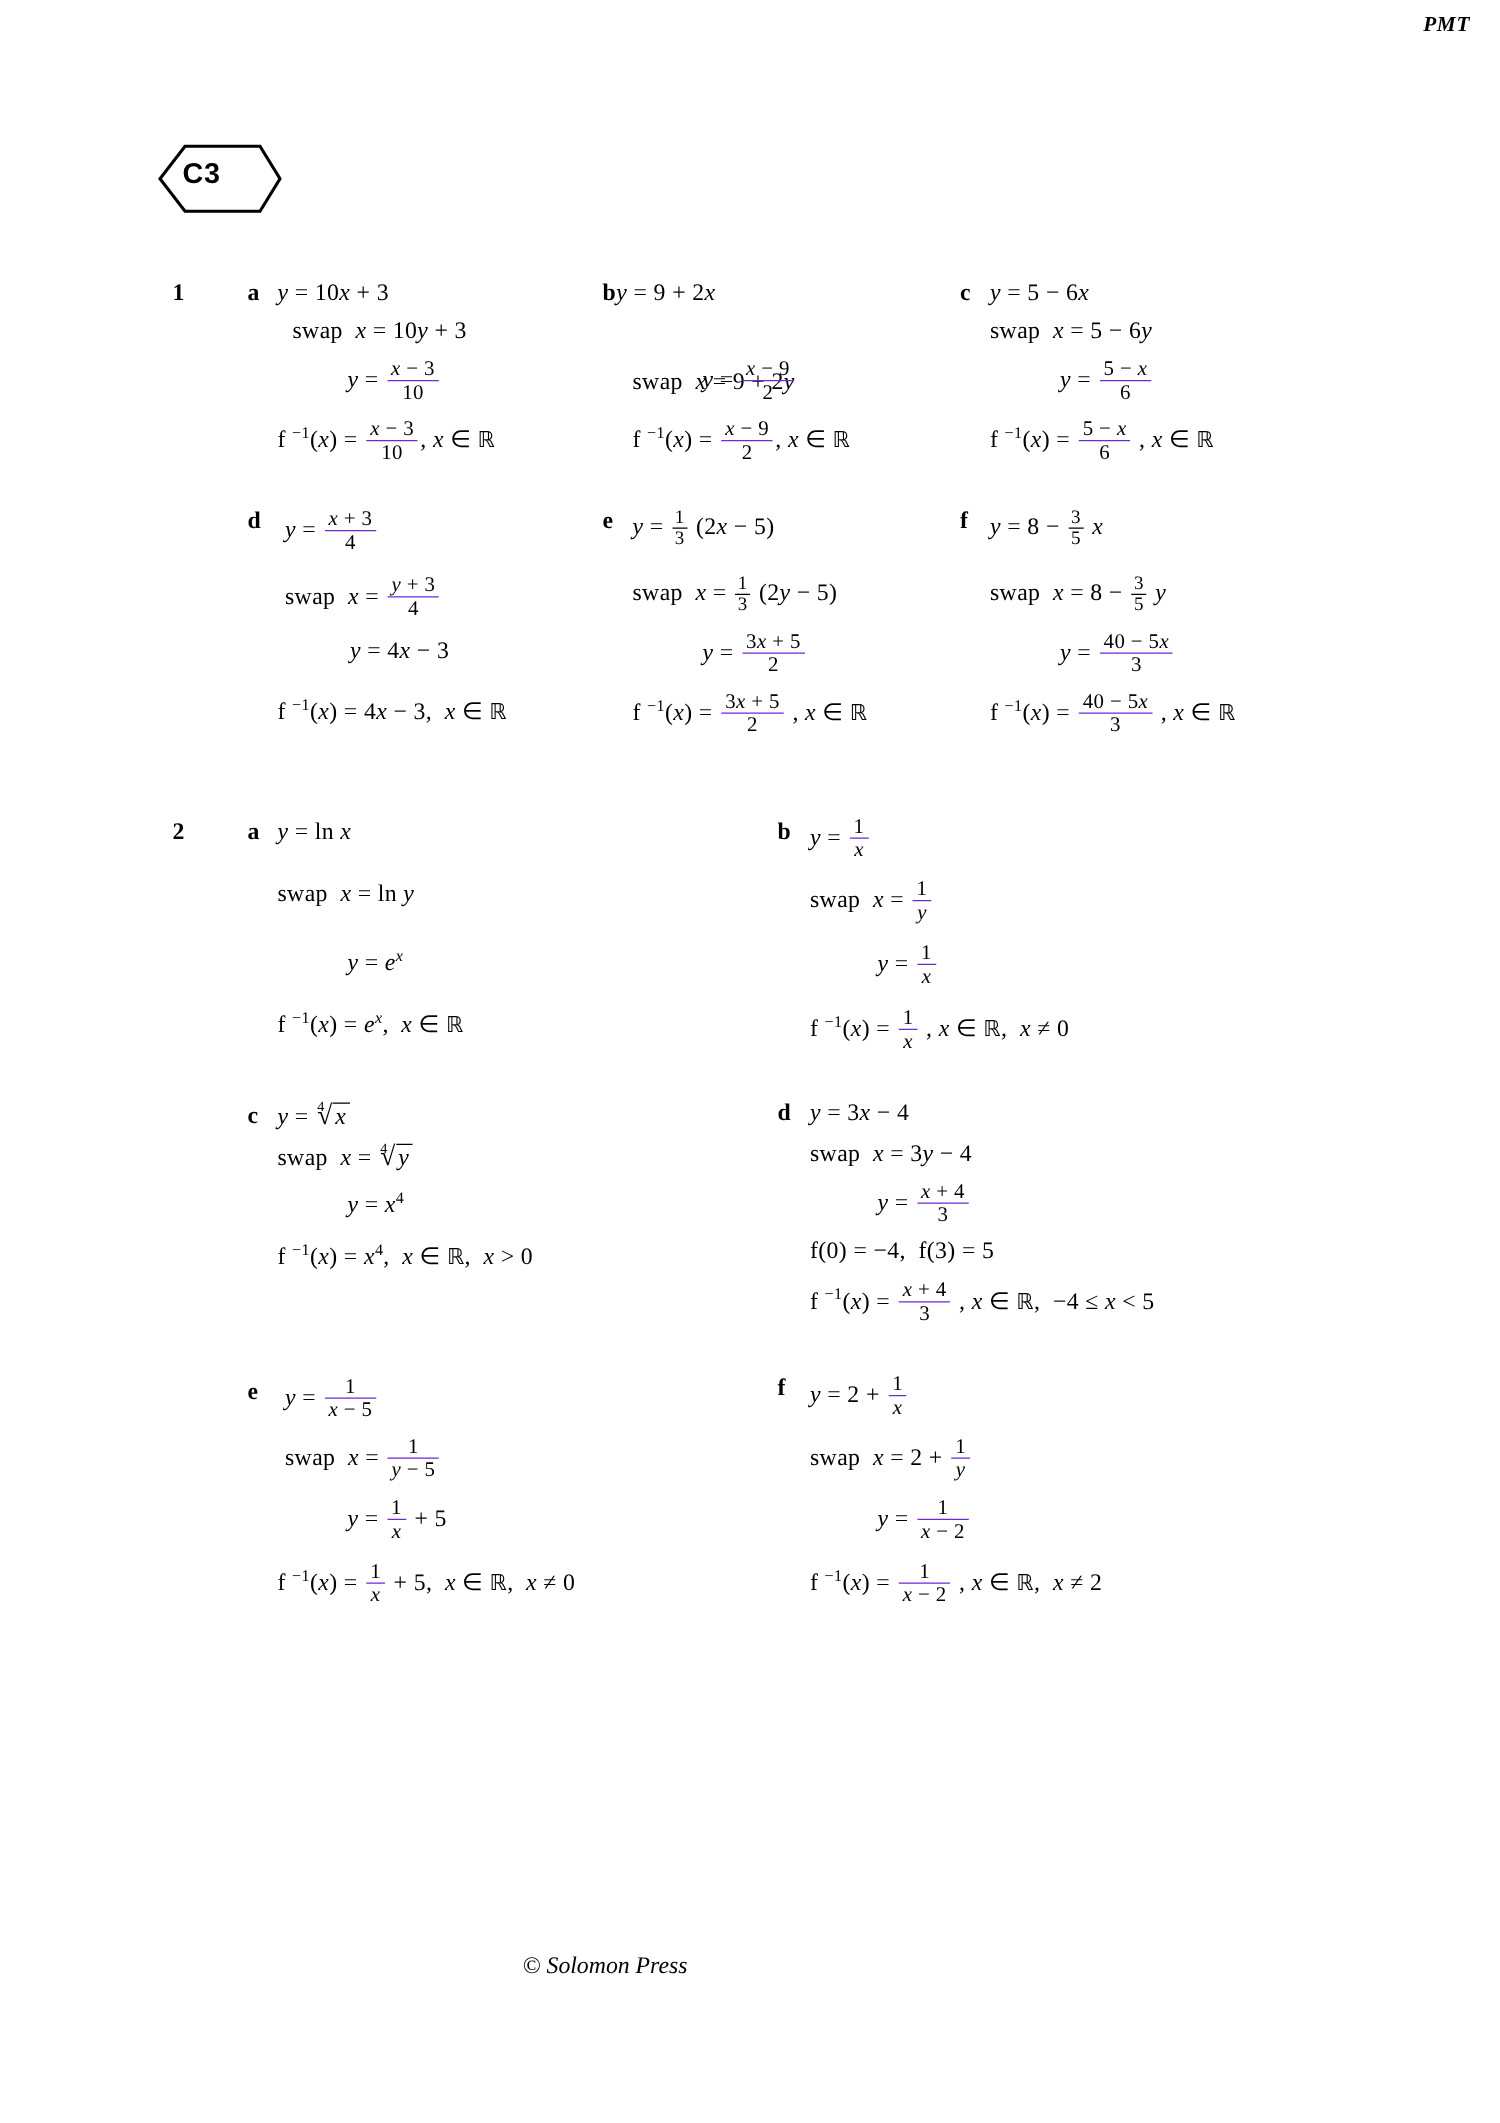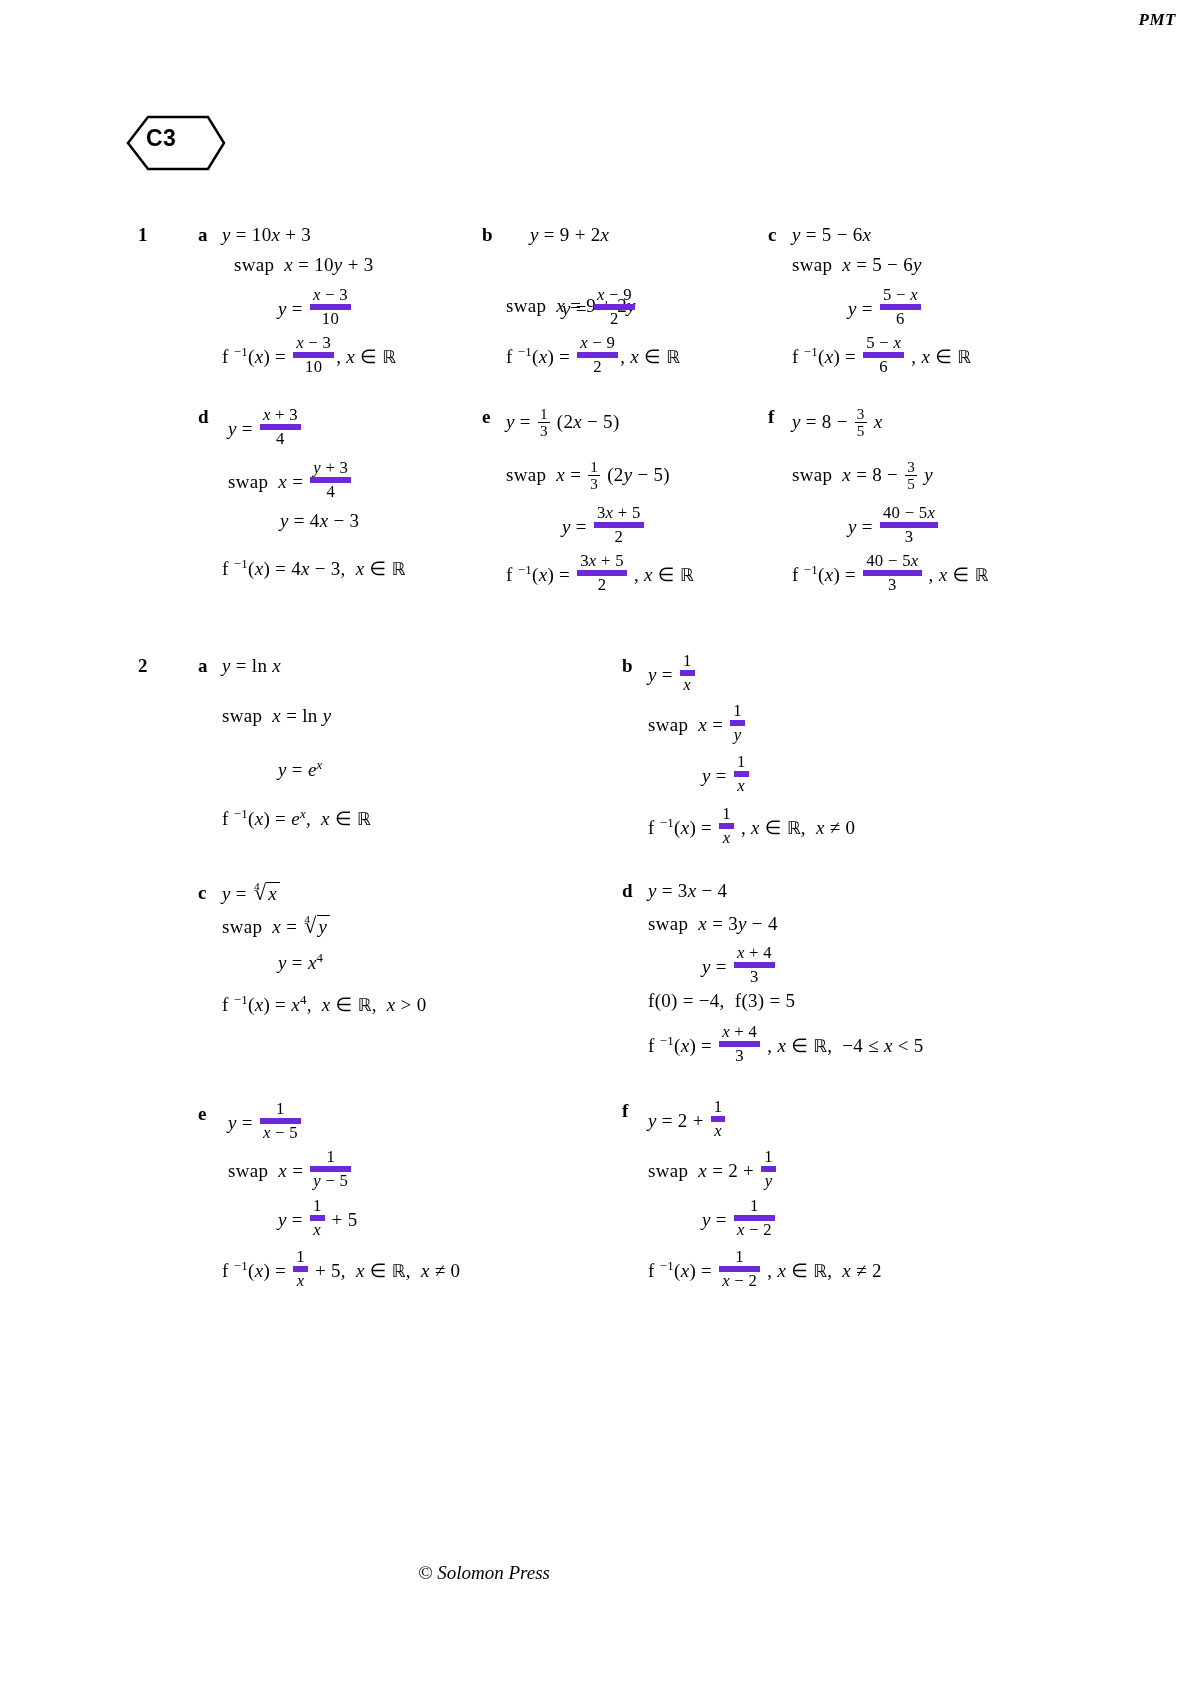--- a/index.html
+++ b/index.html
@@ -118,21 +118,21 @@
   .frac {
     display: inline-block;
     vertical-align: -0.55em;
     text-align: center;
     font-size: 0.88em;
     line-height: 1.08;
     margin: 0 2px;
   }
   .frac .num {
     display: block;
-    border-bottom: 6px solid #6d28d9;
+    border-bottom: 1px solid #6d28d9;
     padding: 0 3px;
   }
   .frac .den {
     display: block;
     padding: 0 3px;
   }
   .sfrac {
     display: inline-block;
     vertical-align: -0.5em;
     text-align: center;
@@ -196,21 +196,21 @@
 
   <div class="qnum" style="left:138px; top:224px;">1</div>
 
   <div class="plabel" style="left:198px; top:224px;">a</div>
   <div class="mathline" style="left:222px; top:224px;"><i class="v">y</i> <span class="op">=</span> 10<i class="v">x</i> <span class="op">+</span> 3</div>
   <div class="mathline" style="left:222px; top:254px;margin-left:12px;">swap&nbsp; <i class="v">x</i> <span class="op">=</span> 10<i class="v">y</i> <span class="op">+</span> 3</div>
   <div class="mathline" style="left:278px; top:286px;"><i class="v">y</i> <span class="op">=</span> <span class="frac"><span class="num"><i class="v">x</i> − 3</span><span class="den">10</span></span></div>
   <div class="mathline" style="left:222px; top:334px;">f <sup class="exn">−1</sup>(<i class="v">x</i>) <span class="op">=</span> <span class="frac"><span class="num"><i class="v">x</i> − 3</span><span class="den">10</span></span>, <i class="v">x</i> ∈ <span class="bbR">ℝ</span></div>
 
   <div class="plabel" style="left:482px; top:224px;">b</div>
-  <div class="mathline" style="left:530px; top:224px;text-align:center;"><i class="v">y</i> <span class="op">=</span> 9 <span class="op">+</span> 2<i class="v">x</i></div>
+  <div class="mathline" style="left:493px; top:224px;text-align:center;"><i class="v">y</i> <span class="op">=</span> 9 <span class="op">+</span> 2<i class="v">x</i></div>
   <div class="mathline" style="left:506px; top:254px;margin-top:41px;">swap&nbsp; <i class="v">x</i> <span class="op">=</span> 9 <span class="op">+</span> 2<i class="v">y</i></div>
   <div class="mathline" style="left:562px; top:286px;"><i class="v">y</i> <span class="op">=</span> <span class="frac"><span class="num"><i class="v">x</i> − 9</span><span class="den">2</span></span></div>
   <div class="mathline" style="left:506px; top:334px;">f <sup class="exn">−1</sup>(<i class="v">x</i>) <span class="op">=</span> <span class="frac"><span class="num"><i class="v">x</i> − 9</span><span class="den">2</span></span>, <i class="v">x</i> ∈ <span class="bbR">ℝ</span></div>
 
   <div class="plabel" style="left:768px; top:224px;">c</div>
   <div class="mathline" style="left:792px; top:224px;"><i class="v">y</i> <span class="op">=</span> 5 <span class="op">−</span> 6<i class="v">x</i></div>
   <div class="mathline" style="left:792px; top:254px;">swap&nbsp; <i class="v">x</i> <span class="op">=</span> 5 <span class="op">−</span> 6<i class="v">y</i></div>
   <div class="mathline" style="left:848px; top:286px;"><i class="v">y</i> <span class="op">=</span> <span class="frac"><span class="num">5 − <i class="v">x</i></span><span class="den">6</span></span></div>
   <div class="mathline" style="left:792px; top:334px;">f <sup class="exn">−1</sup>(<i class="v">x</i>) <span class="op">=</span> <span class="frac"><span class="num">5 − <i class="v">x</i></span><span class="den">6</span></span> , <i class="v">x</i> ∈ <span class="bbR">ℝ</span></div>
 

